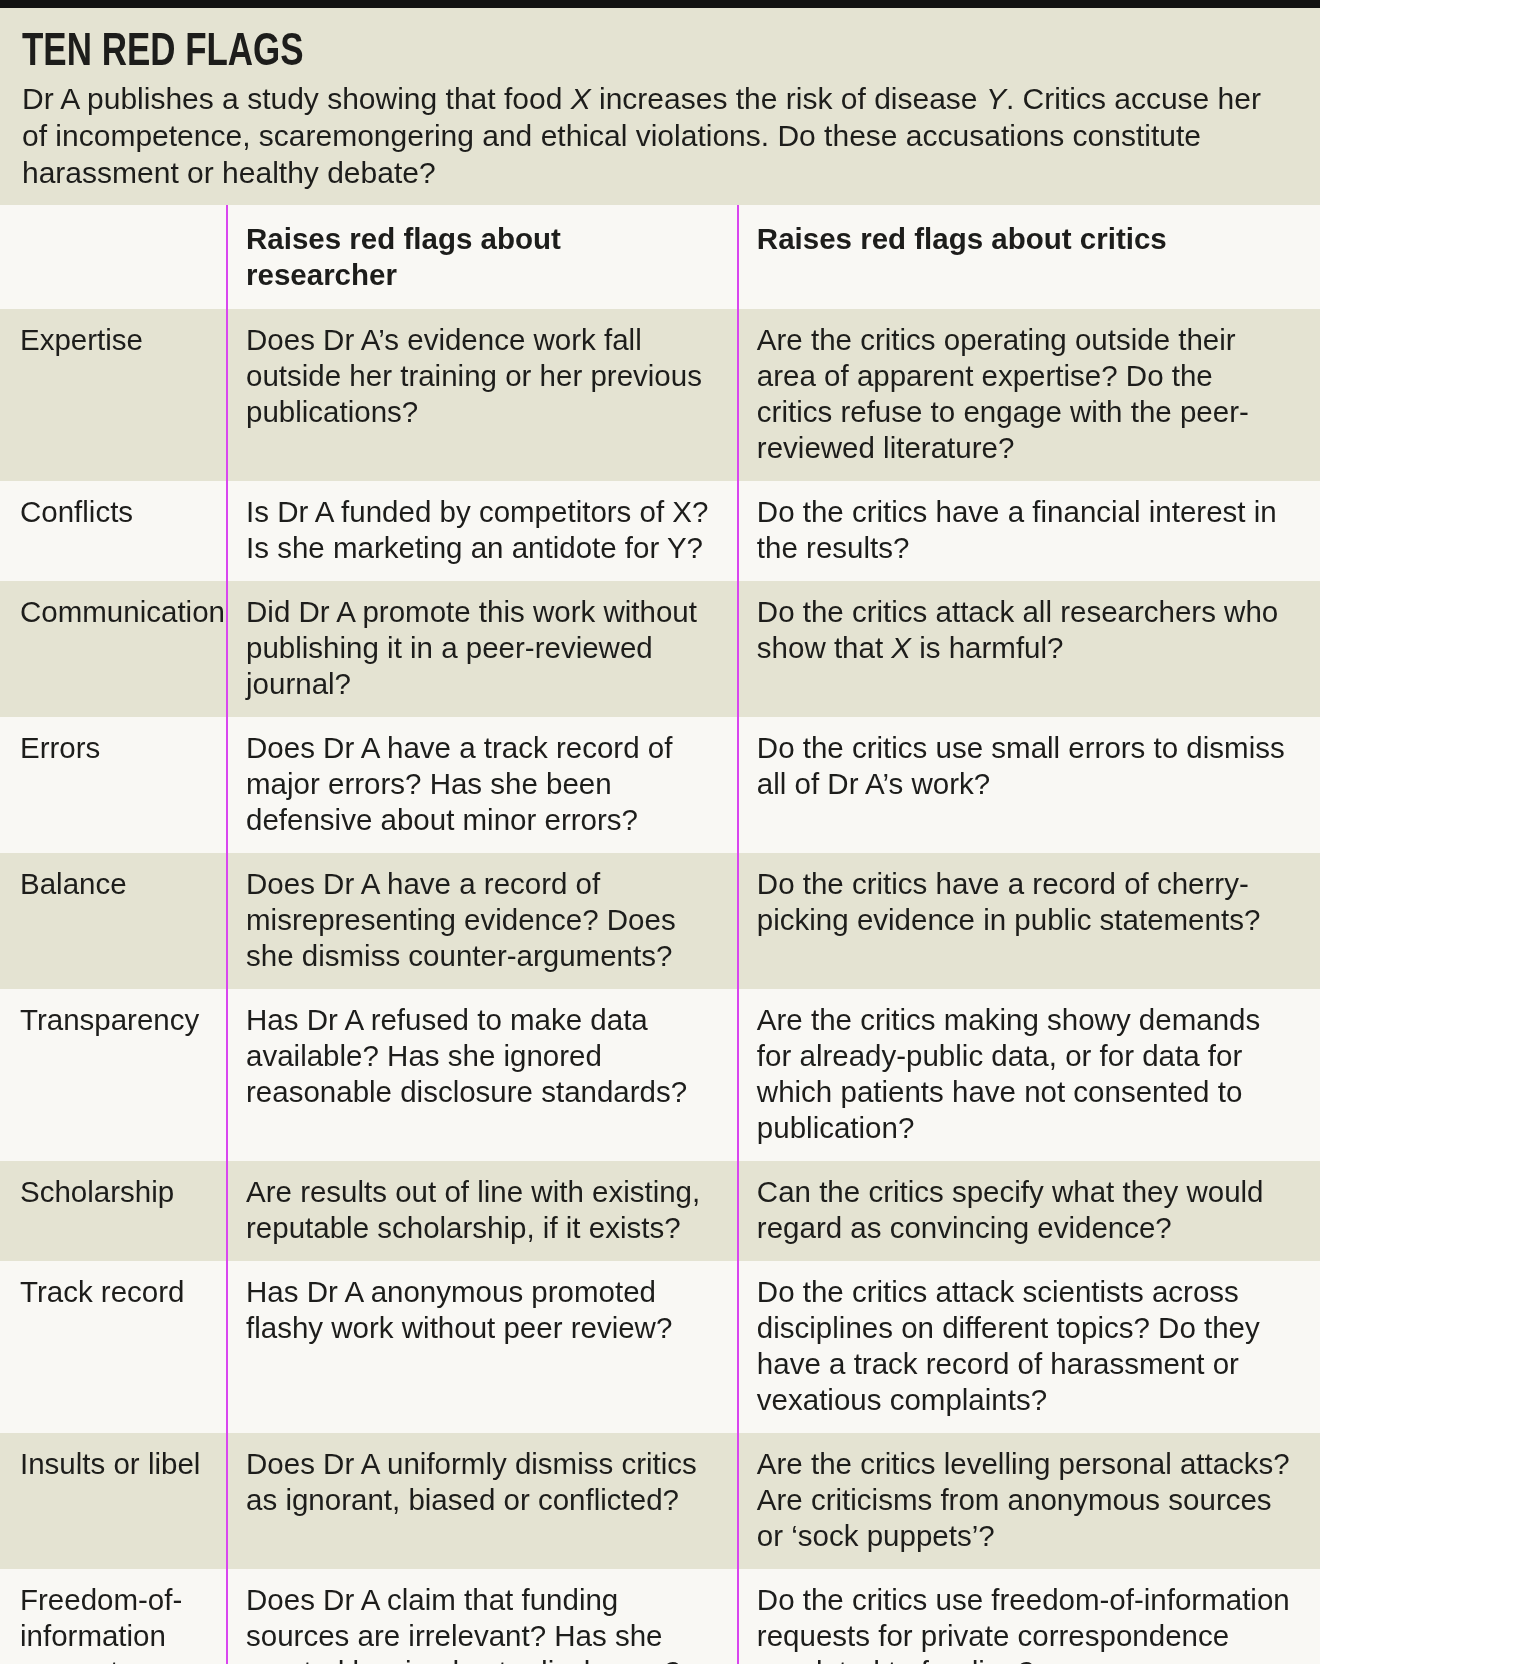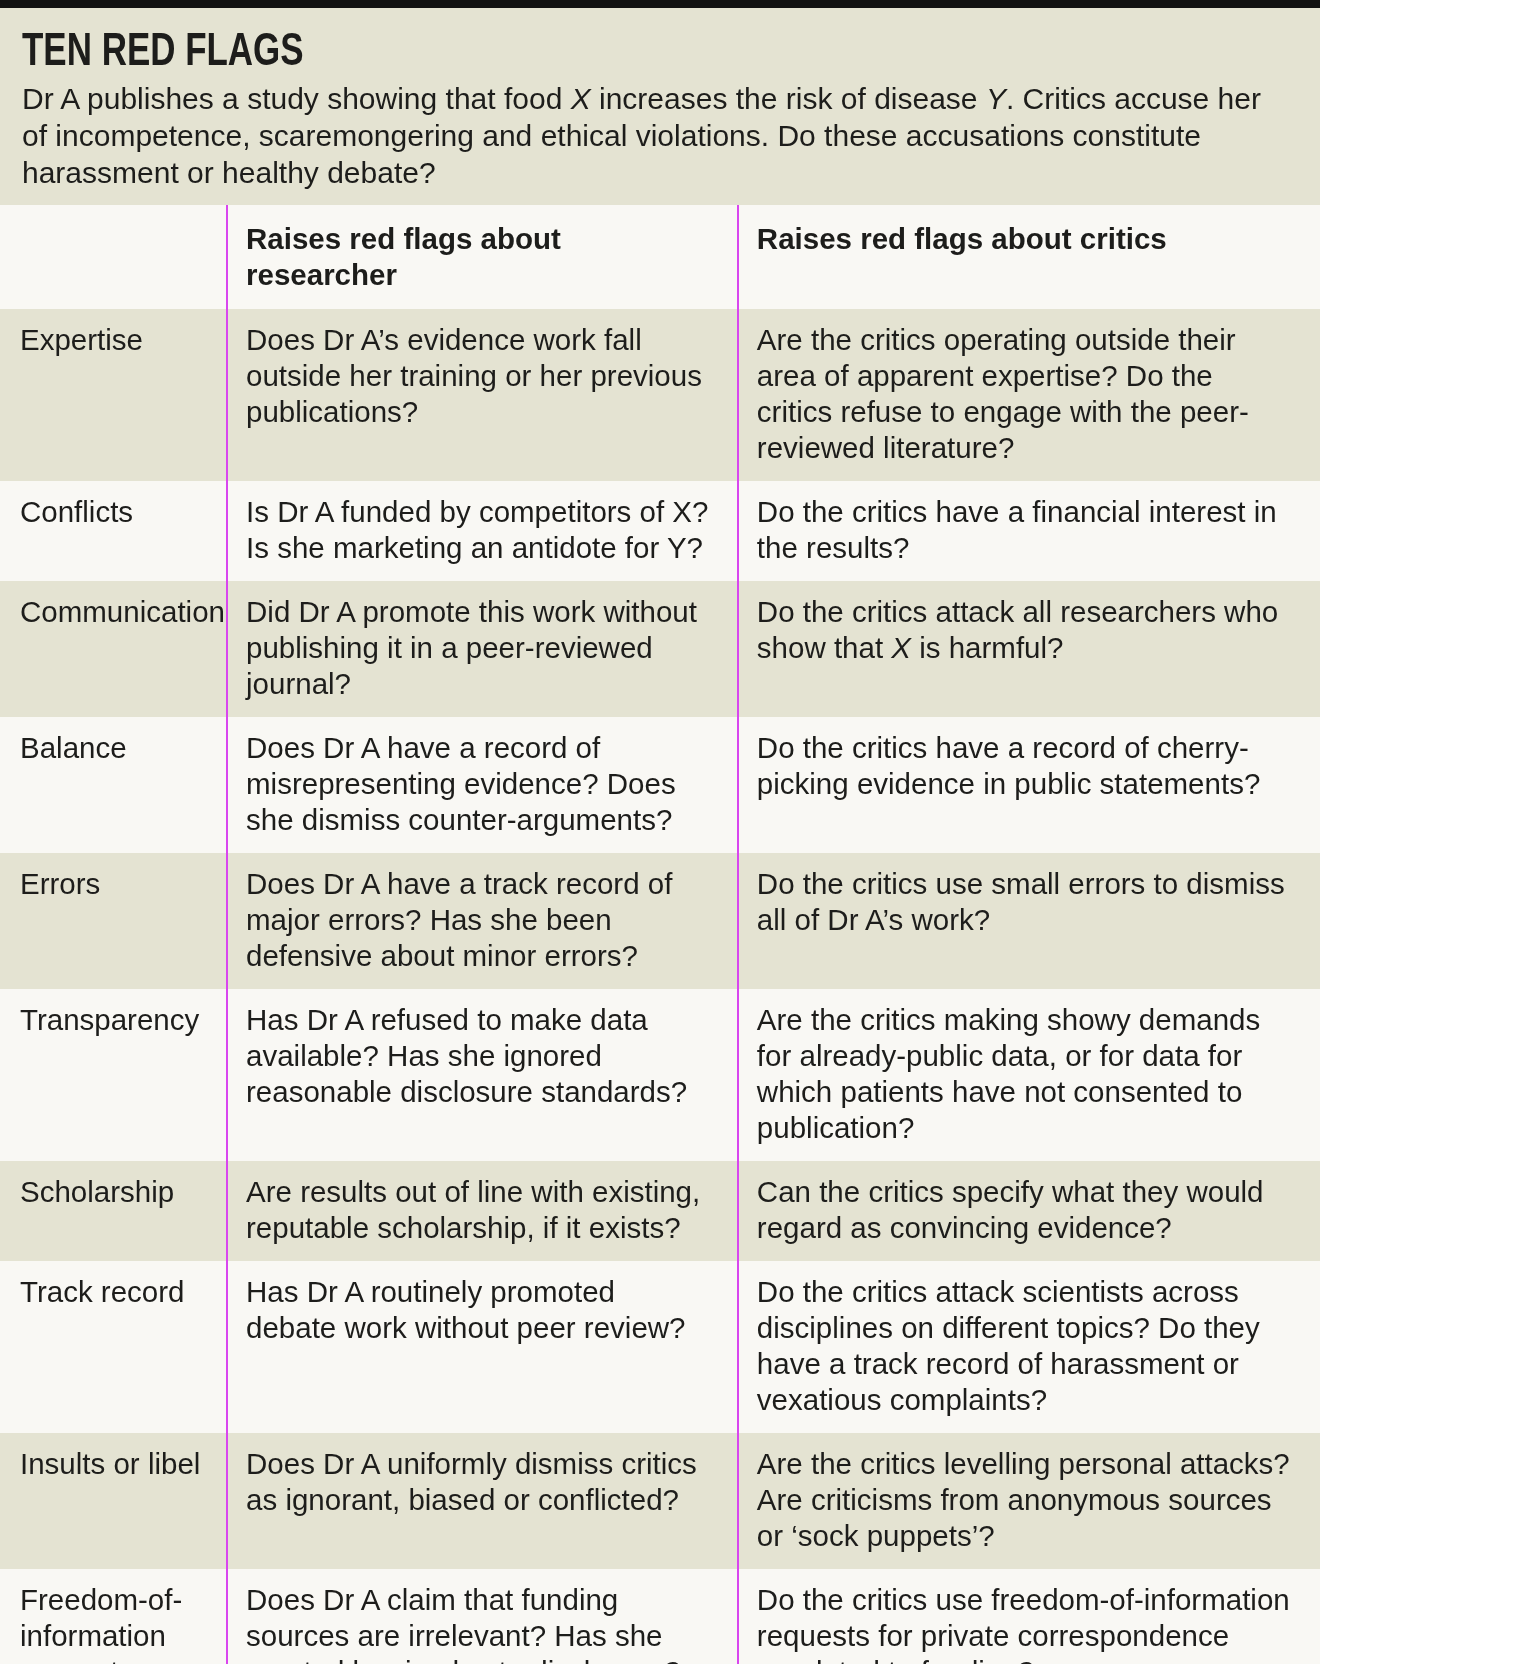--- a/index.html
+++ b/index.html
@@ -141,42 +141,42 @@
           <td class="label-cell">Conflicts</td>
           <td class="divided">Is Dr A funded by competitors of X? Is she marketing an antidote for Y?</td>
           <td class="divided">Do the critics have a financial interest in the results?</td>
         </tr>
         <tr>
           <td class="label-cell">Communication</td>
           <td class="divided">Did Dr A promote this work without publishing it in a peer-reviewed journal?</td>
           <td class="divided">Do the critics attack all researchers who show that <i>X</i> is harmful?</td>
         </tr>
         <tr>
+          <td class="label-cell">Errors</td>
+          <td class="divided">Does Dr A have a track record of major errors? Has she been defensive about minor errors?</td>
+          <td class="divided">Do the critics use small errors to dismiss all of Dr A’s work?</td>
+        </tr>
+        <tr>
           <td class="label-cell">Balance</td>
           <td class="divided">Does Dr A have a record of misrepresenting evidence? Does she dismiss counter-arguments?</td>
           <td class="divided">Do the critics have a record of cherry-picking evidence in public statements?</td>
-        </tr>
-        <tr>
-          <td class="label-cell">Errors</td>
-          <td class="divided">Does Dr A have a track record of major errors? Has she been defensive about minor errors?</td>
-          <td class="divided">Do the critics use small errors to dismiss all of Dr A’s work?</td>
         </tr>
         <tr>
           <td class="label-cell">Transparency</td>
           <td class="divided">Has Dr A refused to make data available? Has she ignored reasonable disclosure standards?</td>
           <td class="divided">Are the critics making showy demands for already-public data, or for data for which patients have not consented to publication?</td>
         </tr>
         <tr>
           <td class="label-cell">Scholarship</td>
           <td class="divided">Are results out of line with existing, reputable scholarship, if it exists?</td>
           <td class="divided">Can the critics specify what they would regard as convincing evidence?</td>
         </tr>
         <tr>
           <td class="label-cell">Track record</td>
-          <td class="divided">Has Dr A routinely promoted debate work without peer review?</td>
+          <td class="divided">Has Dr A anonymous promoted flashy work without peer review?</td>
           <td class="divided">Do the critics attack scientists across disciplines on different topics? Do they have a track record of harassment or vexatious complaints?</td>
         </tr>
         <tr>
           <td class="label-cell">Insults or libel</td>
           <td class="divided">Does Dr A uniformly dismiss critics as ignorant, biased or conflicted?</td>
           <td class="divided">Are the critics levelling personal attacks? Are criticisms from anonymous sources or ‘sock puppets’?</td>
         </tr>
         <tr>
           <td class="label-cell">Freedom-of-information requests</td>
           <td class="divided">Does Dr A claim that funding sources are irrelevant? Has she erected barricades to disclosure?</td>

